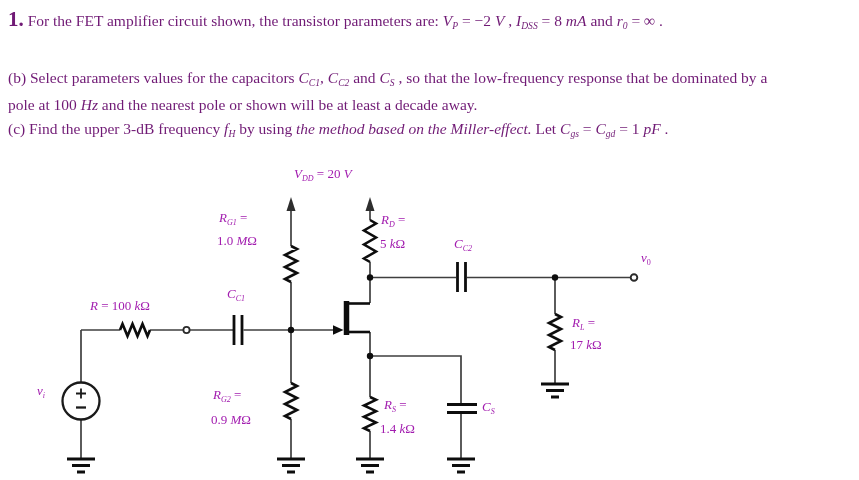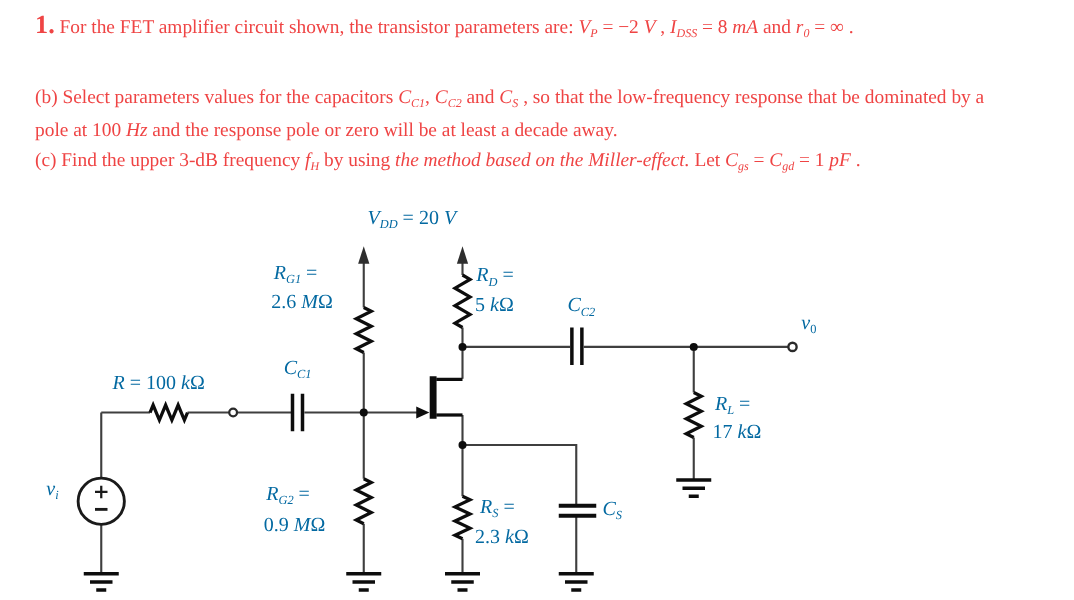--- a/index.html
+++ b/index.html
@@ -3,39 +3,39 @@
 <meta charset="utf-8">
 <style>
   html,body{margin:0;padding:0;}
   body{
     width:859px;height:480px;position:relative;overflow:hidden;
     background:#ffffff;color:#121212;
     font-family:"Liberation Serif", serif;
   }
   .sheet{position:absolute;inset:0;}
   .line{
-    position:absolute;white-space:nowrap;font-size:15.5px;color:#ef4444;margin-left:20px;
+    position:absolute;white-space:nowrap;font-size:15.5px;color:#701a75;
   }
   .clabel{
-    position:absolute;white-space:nowrap;font-size:16px;color:#0369a1;
+    position:absolute;white-space:nowrap;font-size:13px;color:#a21caf;
   }
   .it{font-style:italic;}
   .bd{font-weight:bold;}
   .big{font-size:21px;font-weight:bold;}
   .sub{font-size:0.62em;vertical-align:-0.35em;}
   svg{position:absolute;left:0;top:0;}
 </style>
 </head>
 <body>
 
 <div class="sheet">
 
   <div class="line" style="left:8px;top:7px"><span class="bd big">1.</span><span> For the FET amplifier circuit shown, the transistor parameters are: </span><span class="it">V</span><span class="it sub">P</span><span> = −2 </span><span class="it">V</span><span> , </span><span class="it">I</span><span class="it sub">DSS</span><span> = 8 </span><span class="it">mA</span><span> and </span><span class="it">r</span><span class="it sub">0</span><span> = ∞ .</span></div>
   <div class="line" style="left:8px;top:69px"><span>(b) Select parameters values for the capacitors </span><span class="it">C</span><span class="it sub">C1</span><span>, </span><span class="it">C</span><span class="it sub">C2</span><span> and </span><span class="it">C</span><span class="it sub">S</span><span> , so that the low-frequency response that be dominated by a</span></div>
-  <div class="line" style="left:8px;top:96px"><span>pole at 100 </span><span class="it">Hz</span><span> and the response pole or zero will be at least a decade away.</span></div>
+  <div class="line" style="left:8px;top:96px"><span>pole at 100 </span><span class="it">Hz</span><span> and the nearest pole or shown will be at least a decade away.</span></div>
   <div class="line" style="left:8px;top:120px"><span>(c) Find the upper 3-dB frequency </span><span class="it">f</span><span class="it sub">H</span><span> by using </span><span class="it">the method based on the Miller-effect.</span><span> Let </span><span class="it">C</span><span class="it sub">gs</span><span> = </span><span class="it">C</span><span class="it sub">gd</span><span> = 1 </span><span class="it">pF</span><span> .</span></div>
 
   <div>
     <svg width="859" height="480" viewBox="0 0 859 480">
 
       <g stroke="#3f3f3f" stroke-width="1.7" fill="none">
         <path d="M81,330 V382.5"></path>
         <path d="M81,419.5 V459"></path>
         <path d="M81,330 H120"></path>
         <path d="M150,330 H183.5"></path>
@@ -103,29 +103,29 @@
         <path d="M67,459 H95 M72,465.5 H90 M77,472 H85" stroke-width="2.8"></path>
         <path d="M277,459 H305 M282,465.5 H300 M287,472 H295" stroke-width="2.8"></path>
         <path d="M356,459 H384 M361,465.5 H379 M366,472 H374" stroke-width="2.8"></path>
         <path d="M447,459 H475 M452,465.5 H470 M457,472 H465" stroke-width="2.8"></path>
         <path d="M541,384 H569 M546,390.5 H564 M551,397 H559" stroke-width="2.8"></path>
       </g>
     </svg>
 
     <div class="clabel" style="left:294px;top:166px"><span class="it">V</span><span class="it sub">DD</span><span> = 20 </span><span class="it">V</span></div>
     <div class="clabel" style="left:219px;top:210px"><span class="it">R</span><span class="it sub">G1</span><span> =</span></div>
-    <div class="clabel" style="left:217px;top:233px"><span>2.6 </span><span class="it">M</span><span>Ω</span></div>
+    <div class="clabel" style="left:217px;top:233px"><span>1.0 </span><span class="it">M</span><span>Ω</span></div>
     <div class="clabel" style="left:381px;top:212px"><span class="it">R</span><span class="it sub">D</span><span> =</span></div>
     <div class="clabel" style="left:380px;top:236px"><span>5 </span><span class="it">k</span><span>Ω</span></div>
     <div class="clabel" style="left:227px;top:286px"><span class="it">C</span><span class="it sub">C1</span></div>
     <div class="clabel" style="left:454px;top:236px"><span class="it">C</span><span class="it sub">C2</span></div>
     <div class="clabel" style="left:482px;top:399px"><span class="it">C</span><span class="it sub">S</span></div>
     <div class="clabel" style="left:90px;top:298px"><span class="it">R</span><span> = 100 </span><span class="it">k</span><span>Ω</span></div>
     <div class="clabel" style="left:213px;top:387px"><span class="it">R</span><span class="it sub">G2</span><span> =</span></div>
     <div class="clabel" style="left:211px;top:412px"><span>0.9 </span><span class="it">M</span><span>Ω</span></div>
     <div class="clabel" style="left:384px;top:397px"><span class="it">R</span><span class="it sub">S</span><span> =</span></div>
-    <div class="clabel" style="left:380px;top:421px"><span>2.3 </span><span class="it">k</span><span>Ω</span></div>
+    <div class="clabel" style="left:380px;top:421px"><span>1.4 </span><span class="it">k</span><span>Ω</span></div>
     <div class="clabel" style="left:572px;top:315px"><span class="it">R</span><span class="it sub">L</span><span> =</span></div>
     <div class="clabel" style="left:570px;top:337px"><span>17 </span><span class="it">k</span><span>Ω</span></div>
     <div class="clabel" style="left:641px;top:250px"><span class="it">v</span><span class="sub">0</span></div>
     <div class="clabel" style="left:37px;top:383px"><span class="it">v</span><span class="it sub">i</span></div>
   </div>
 </div>
 
 </body></html>

